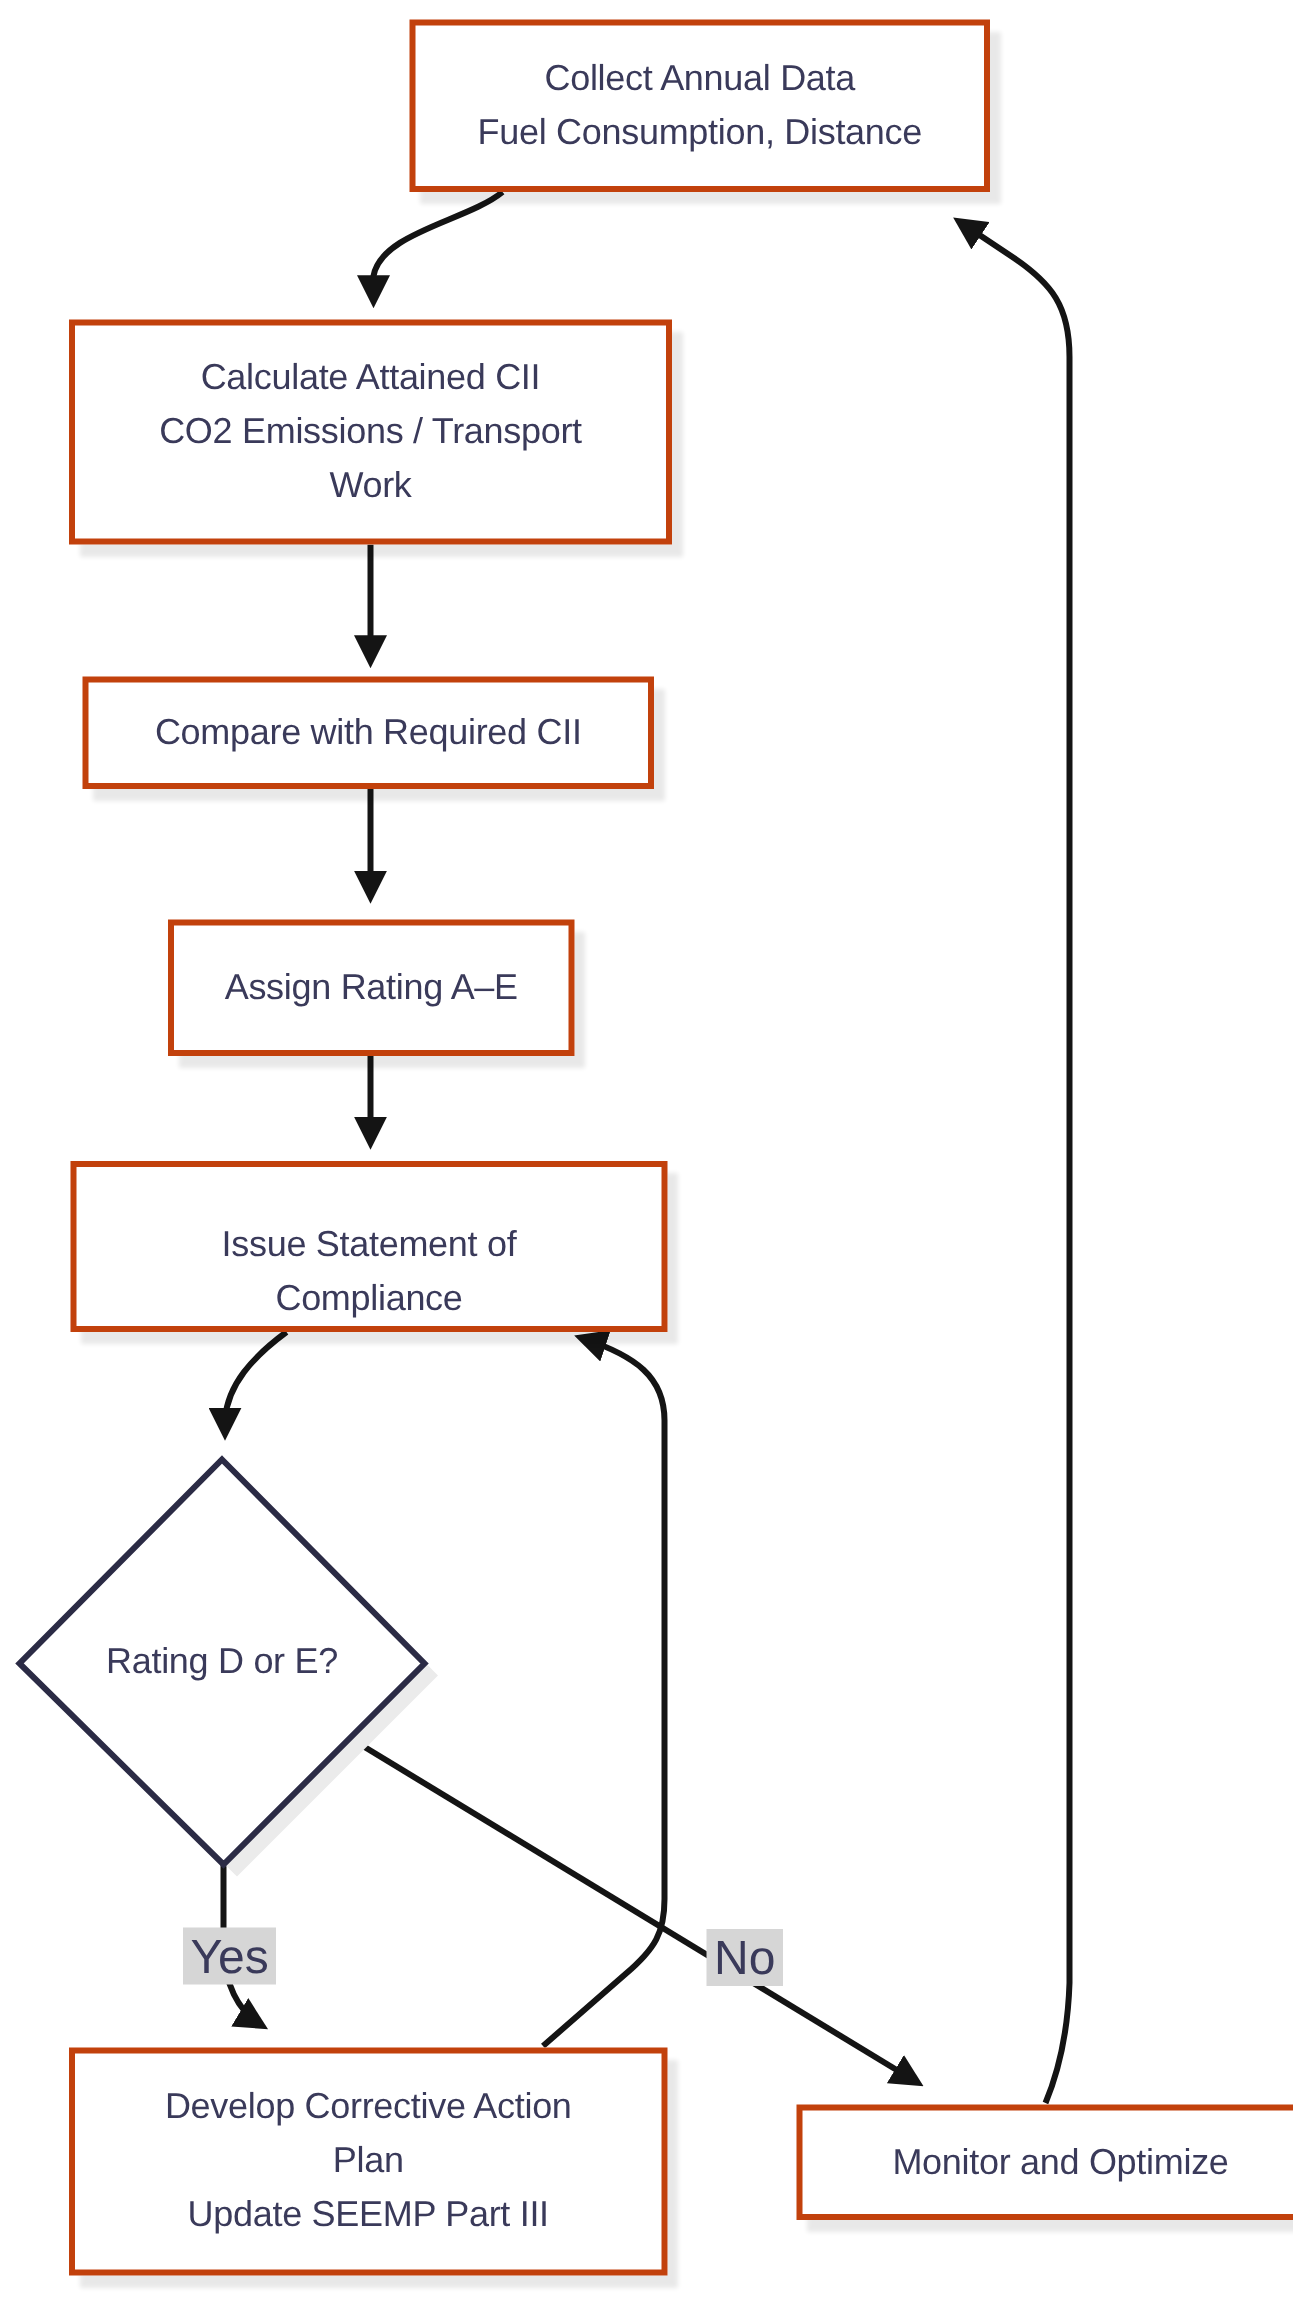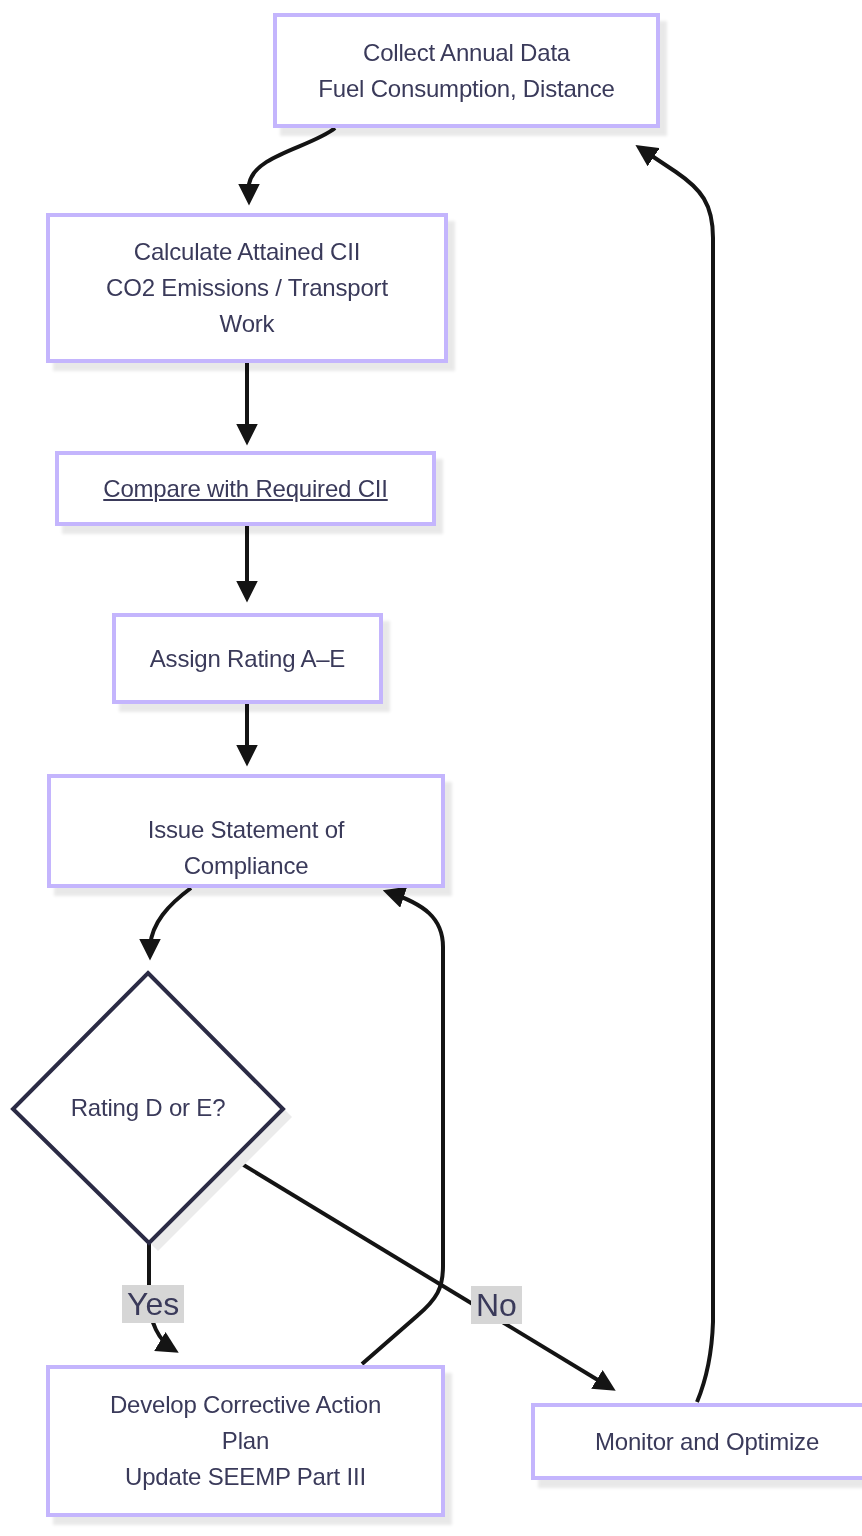--- a/index.html
+++ b/index.html
@@ -18,36 +18,36 @@
   .edges {
     position: absolute;
     left: 0;
     top: 0;
     z-index: 1;
   }
   .node {
     position: absolute;
     box-sizing: border-box;
     background: #ffffff;
-    border: 4px solid #c4b5fd;
+    border: 4px solid #c2410c;
     box-shadow: 7px 8px 3px rgba(0,0,0,0.09);
     display: flex;
     align-items: center;
     justify-content: center;
     text-align: center;
     color: #3a3a5a;
     font-size: 24px;
     line-height: 36px;
     letter-spacing: -0.2px;
     white-space: pre-line;
     z-index: 2;
   }
   .node-collect    { left: 273px; top: 13px;   width: 387px; height: 115px; }
   .node-calculate  { left: 46px;  top: 213px;  width: 402px; height: 150px; padding: 0 14px; }
-  .node-compare    { left: 55px;  top: 451px;  width: 381px; height: 75px; text-decoration: underline; }
+  .node-compare    { left: 55px;  top: 451px;  width: 381px; height: 75px; }
   .node-assign     { left: 112px; top: 613px;  width: 271px; height: 91px; }
   .node-issue      { left: 47px;  top: 774px;  width: 398px; height: 114px; align-items: flex-end; }
   .node-corrective { left: 46px;  top: 1365px; width: 399px; height: 152px; padding: 0 16px; }
   .node-monitor    { left: 531px; top: 1403px; width: 352px; height: 77px; }
   .decision-label {
     position: absolute;
     left: 28px;
     top: 1089px;
     width: 240px;
     text-align: center;

